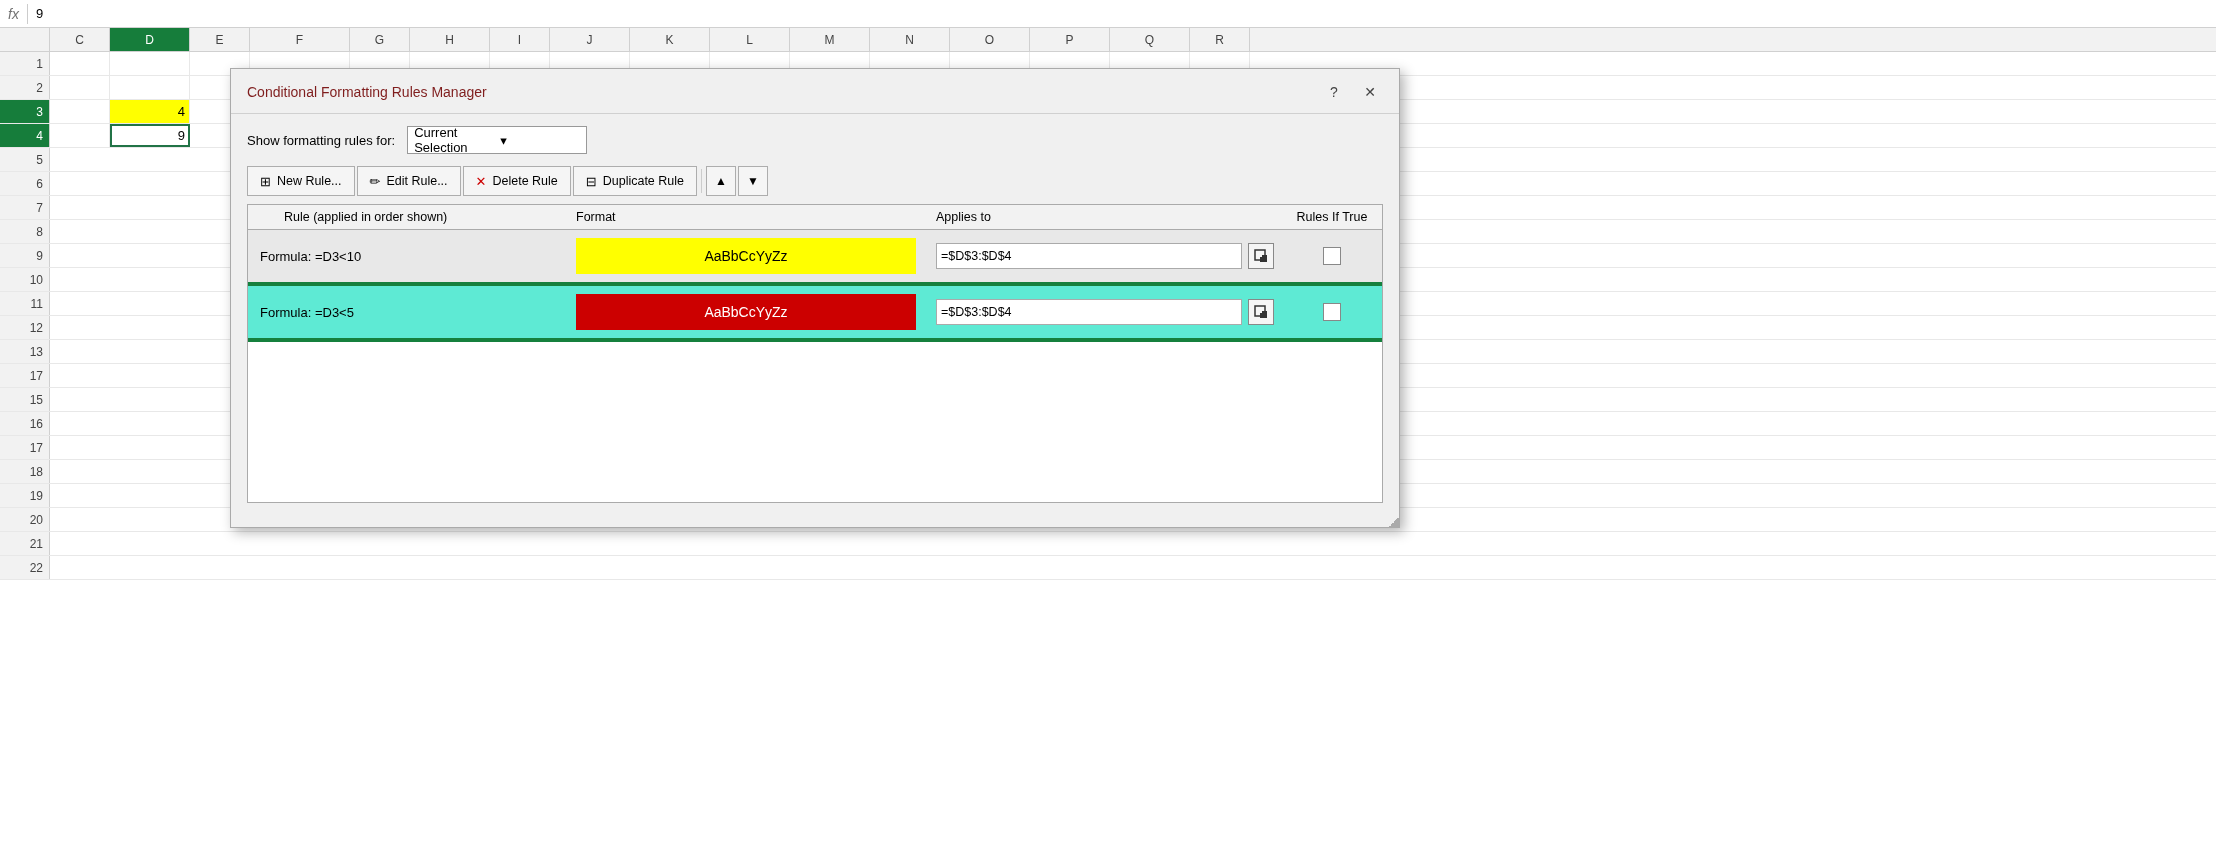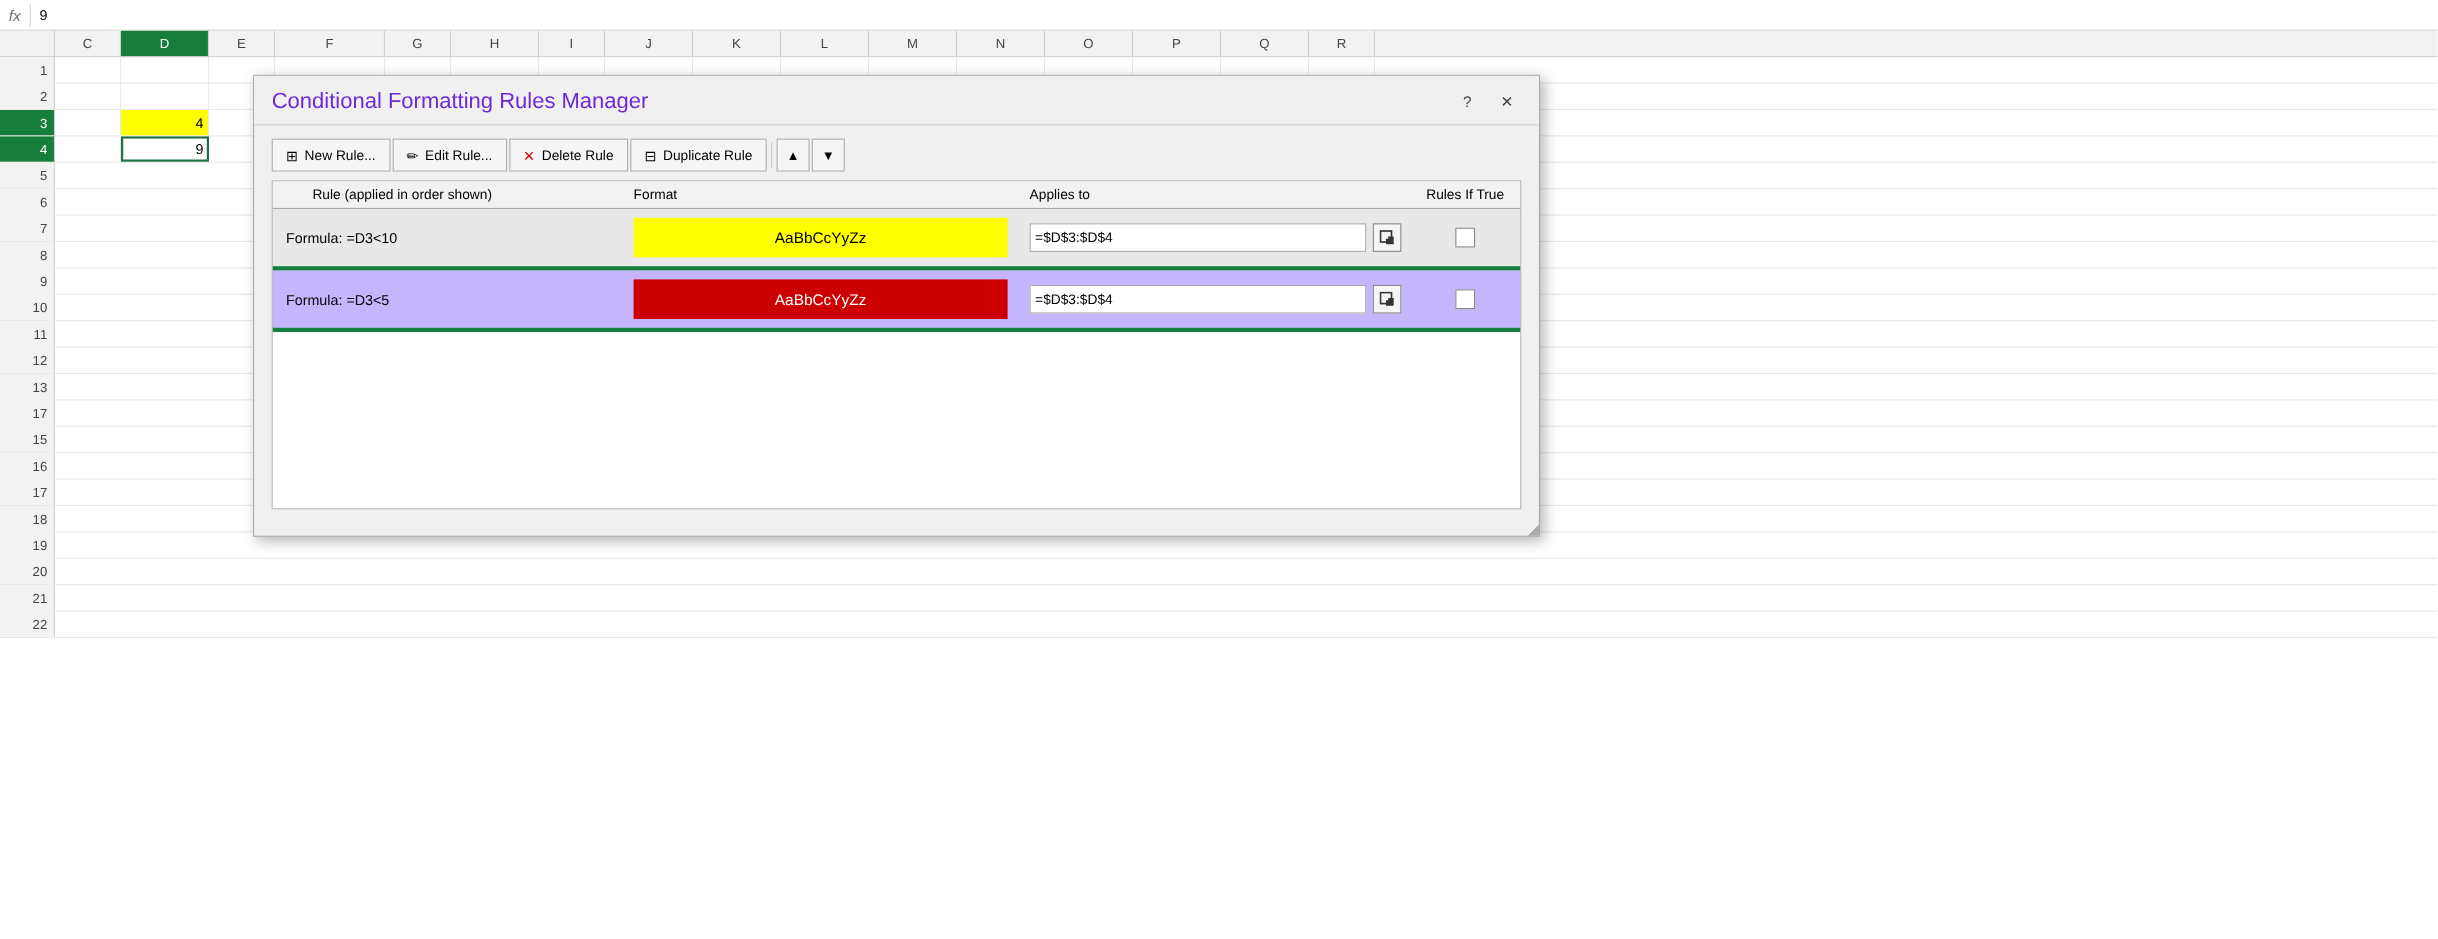--- a/index.html
+++ b/index.html
@@ -139,23 +139,23 @@
     .dialog-titlebar {
       display: flex;
       align-items: center;
       justify-content: space-between;
       padding: 10px 16px 8px;
       background: #f0f0f0;
       border-bottom: 1px solid #d0d0d0;
     }
 
     .dialog-title {
-      font-size: 20px;
+      font-size: 14px;
       font-weight: normal;
-      color: #6d28d9;
+      color: #7f1d1d;
     }
 
     .dialog-controls {
       display: flex;
       gap: 10px;
       align-items: center;
     }
 
     .dialog-help-btn, .dialog-close-btn {
       width: 26px;
@@ -592,20 +592,27 @@
   <div class="dialog-titlebar">
     <span class="dialog-title">Conditional Formatting Rules Manager</span>
     <div class="dialog-controls">
       <button class="dialog-help-btn">?</button>
       <button class="dialog-close-btn">✕</button>
     </div>
   </div>
 
   <div class="dialog-body">
 
+    <div class="show-rules-row">
+      <span class="show-rules-label">Show formatting rules for:</span>
+      <div class="dropdown-select">
+        <span>Current Selection</span>
+        <span class="dropdown-arrow">▾</span>
+      </div>
+    </div>
 
     <div class="rules-toolbar">
       <button class="toolbar-btn">
         <span class="btn-icon">⊞</span>
         <span>New Rule...</span>
       </button>
       <button class="toolbar-btn">
         <span class="btn-icon">✏</span>
         <span>Edit Rule...</span>
       </button>
@@ -647,21 +654,21 @@
               <rect x="1" y="1" width="10" height="10" fill="none" stroke="#333" stroke-width="1.5"></rect>
               <polygon points="8,6 13,6 13,13 6,13 6,8 8,8" fill="#333"></polygon>
             </svg>
           </div>
         </div>
         <div class="rules-row-stop">
           <div class="stop-checkbox"></div>
         </div>
       </div>
 
-      <div class="rules-row" style="background:#c4b5fd">
+      <div class="rules-row" style="background:#5eead4">
         <div class="rules-row-rule">Formula: =D3&lt;5</div>
         <div class="rules-row-format">
           <div class="format-preview" style="background:#cc0000; color:#ffffff;">AaBbCcYyZz</div>
         </div>
         <div class="rules-row-applies">
           <input class="applies-input" type="text" value="=$D$3:$D$4" readonly="" style="">
           <div class="ref-btn">
             <svg width="14" height="14" viewBox="0 0 14 14">
               <rect x="1" y="1" width="10" height="10" fill="none" stroke="#333" stroke-width="1.5"></rect>
               <polygon points="8,6 13,6 13,13 6,13 6,8 8,8" fill="#333"></polygon>

